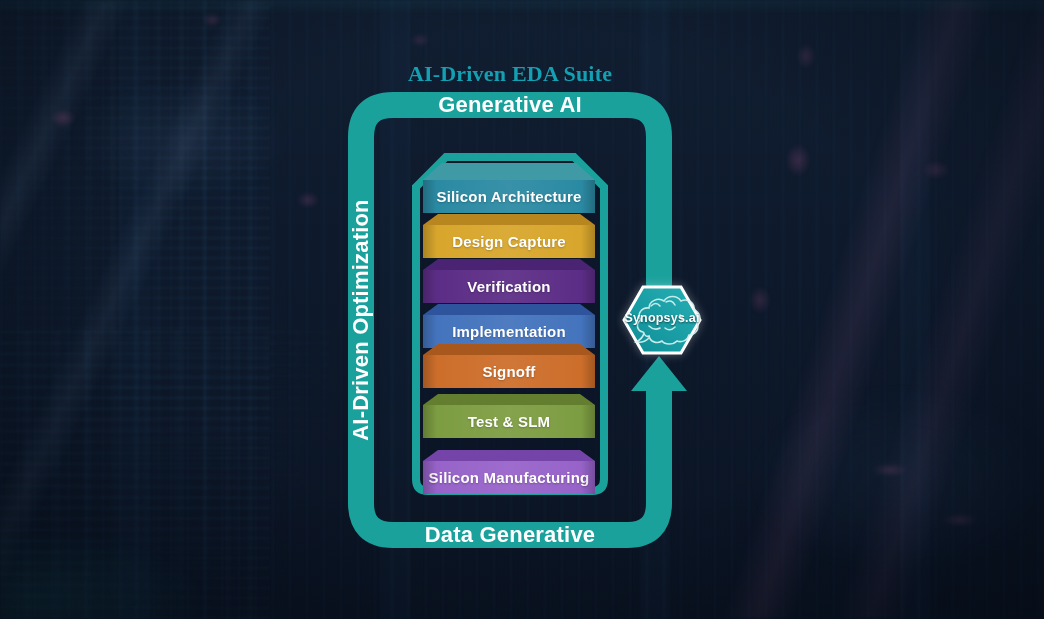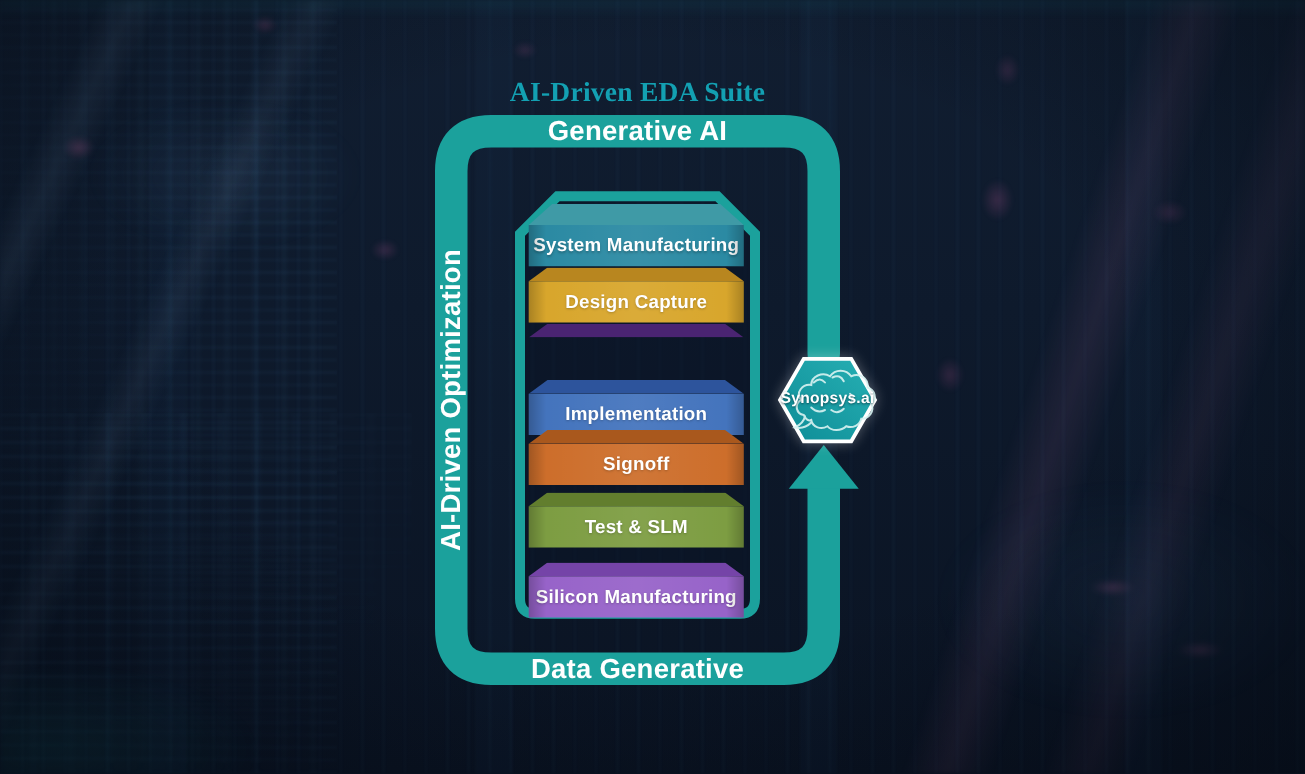--- a/index.html
+++ b/index.html
@@ -134,28 +134,29 @@
 
   <div class="loop-label top">Generative AI</div>
   <div class="loop-label bottom">Data Generative</div>
   <div class="loop-label left">
     <span>AI-Driven Optimization</span>
   </div>
 
   <div class="bars">
     <div class="bar">
       <div class="face3d" style="background: rgb(63, 154, 166);"></div>
-      <div class="front" style="background: rgb(43, 138, 163);">System Manufacturing</div>
+      <div class="front" style="background: rgb(43, 138, 163);">Silicon Architecture</div>
     </div>
     <div class="bar">
       <div class="face3d" style="background: rgb(184, 134, 31);"></div>
       <div class="front" style="background: rgb(216, 166, 44);">Design Capture</div>
     </div>
     <div class="bar">
       <div class="face3d" style="background: rgb(74, 36, 114);"></div>
+      <div class="front" style="background: rgb(92, 45, 134);">Verification</div>
     </div>
     <div class="bar">
       <div class="face3d" style="background: rgb(45, 84, 156);"></div>
       <div class="front" style="background: rgb(68, 116, 189);">Implementation</div>
     </div>
     <div class="bar">
       <div class="face3d" style="background: rgb(169, 88, 29);"></div>
       <div class="front" style="background: rgb(205, 110, 43);">Signoff</div>
     </div>
     <div class="bar">

